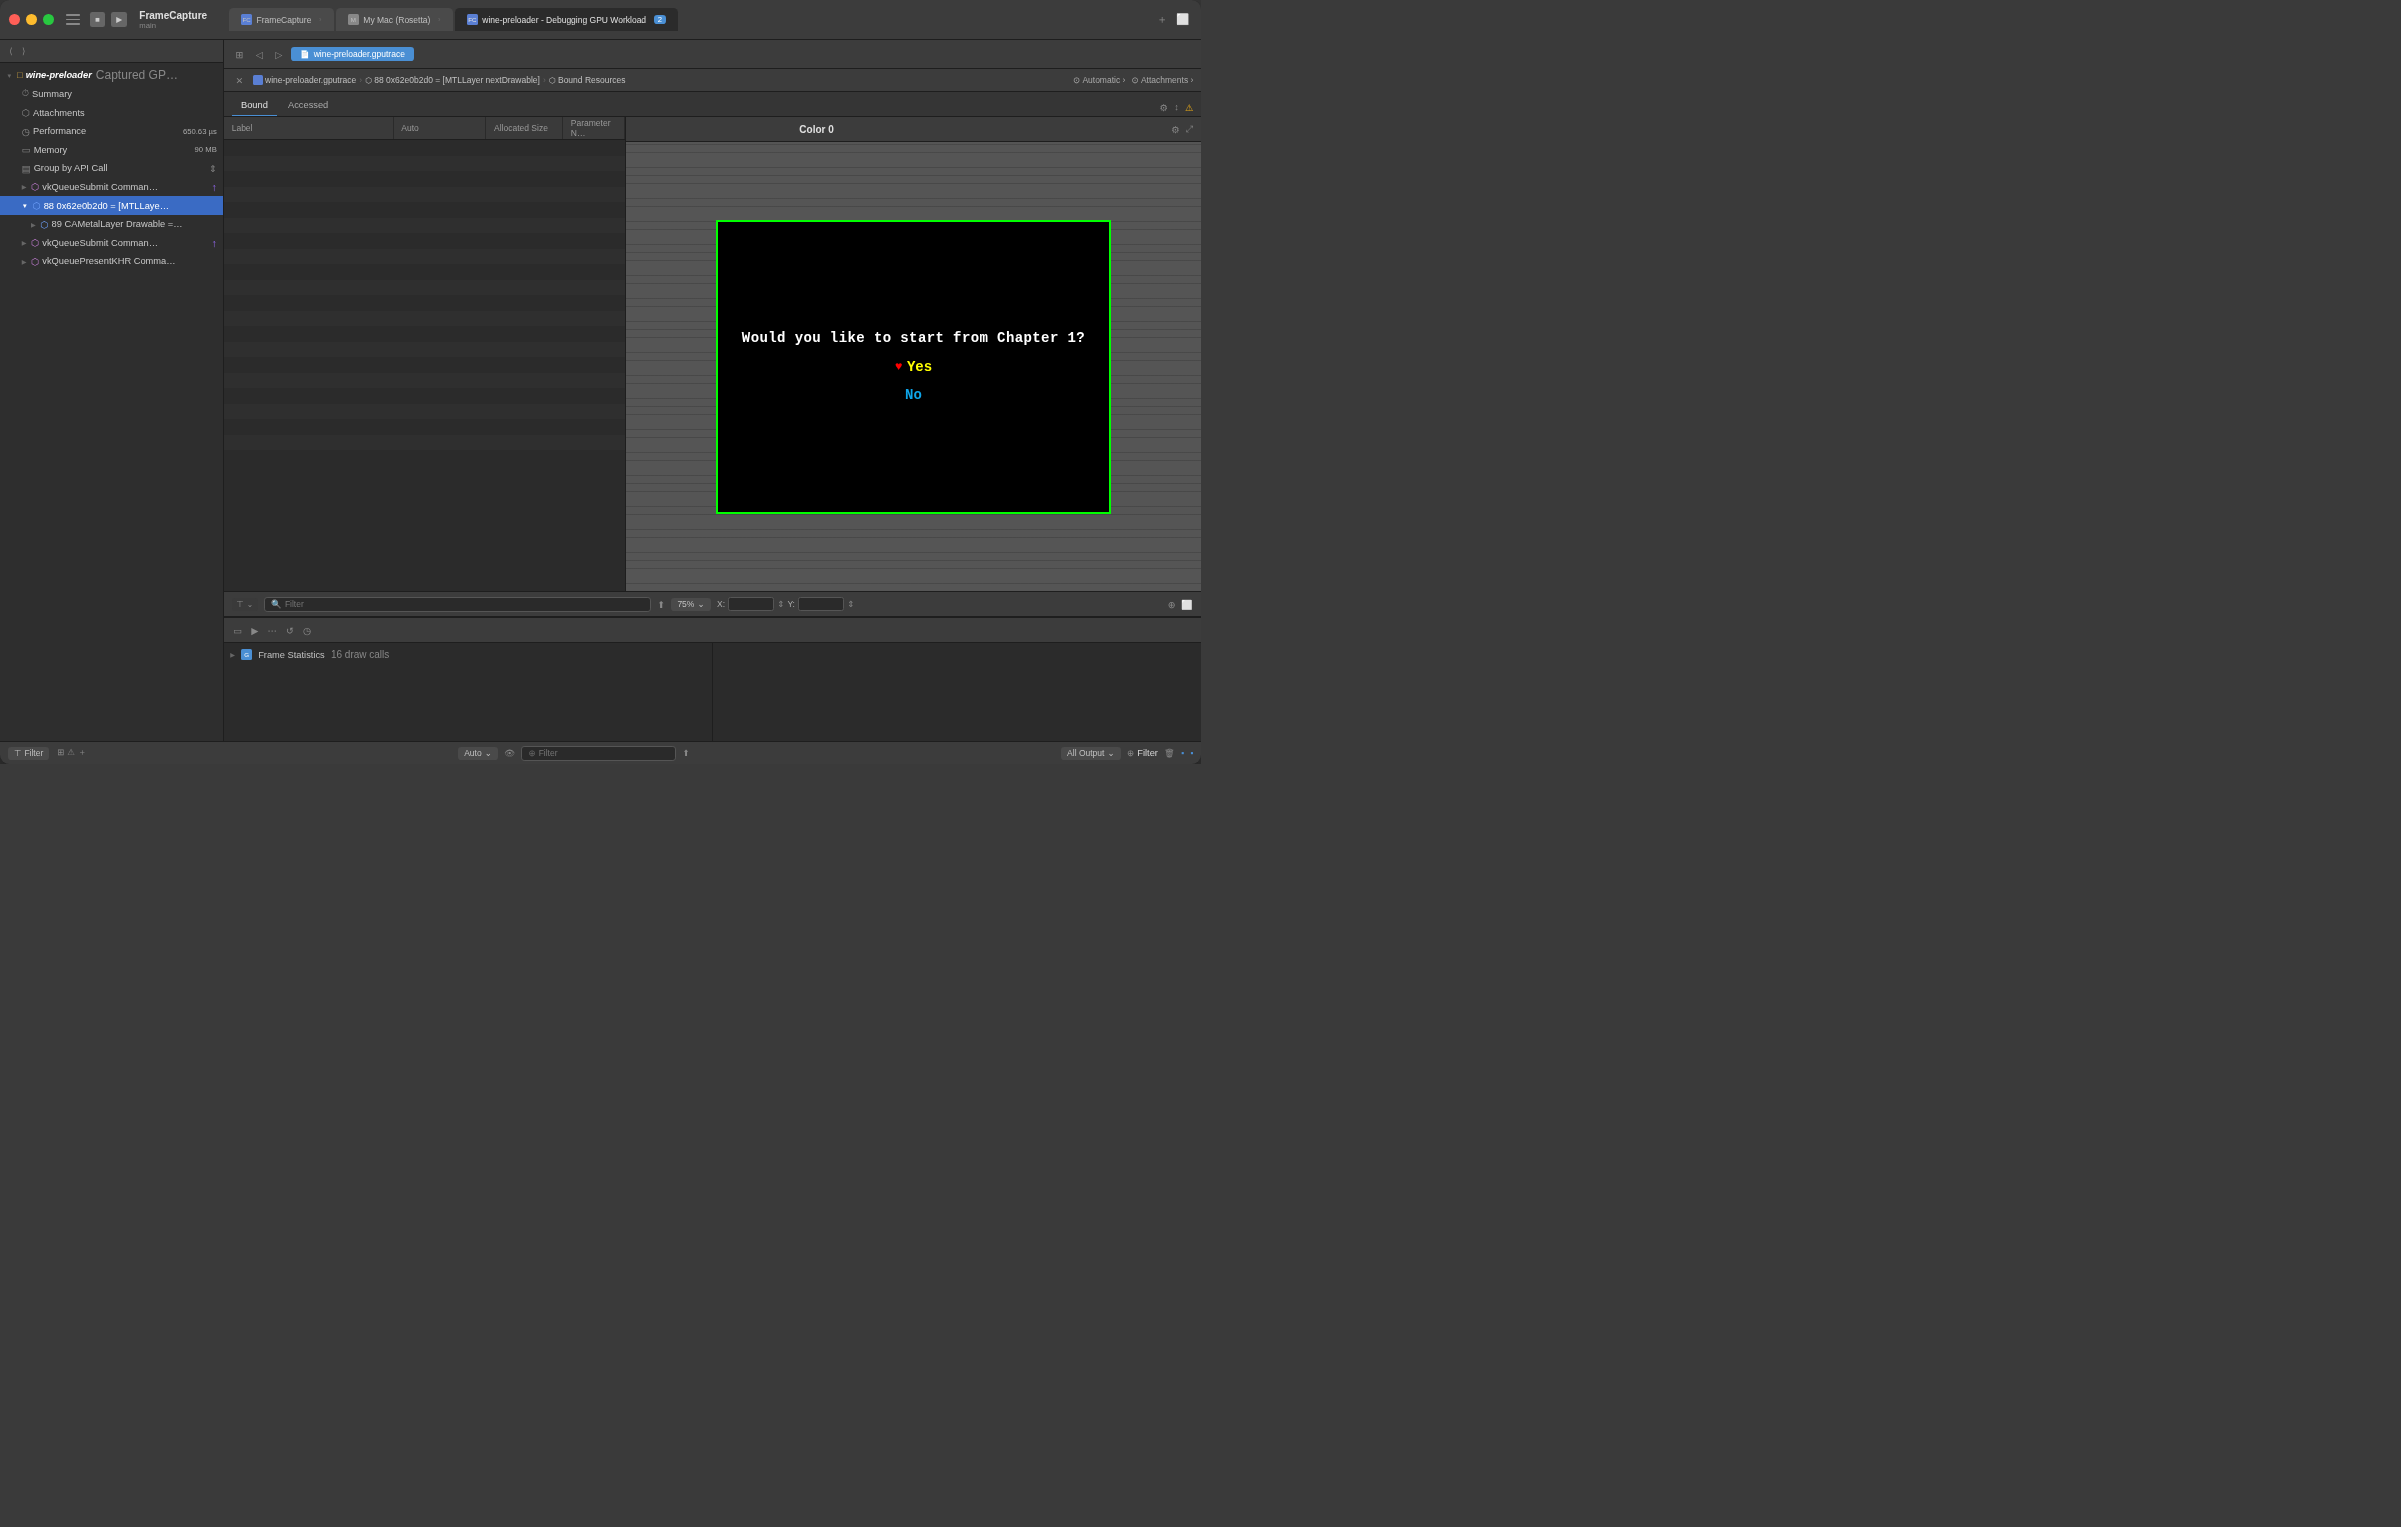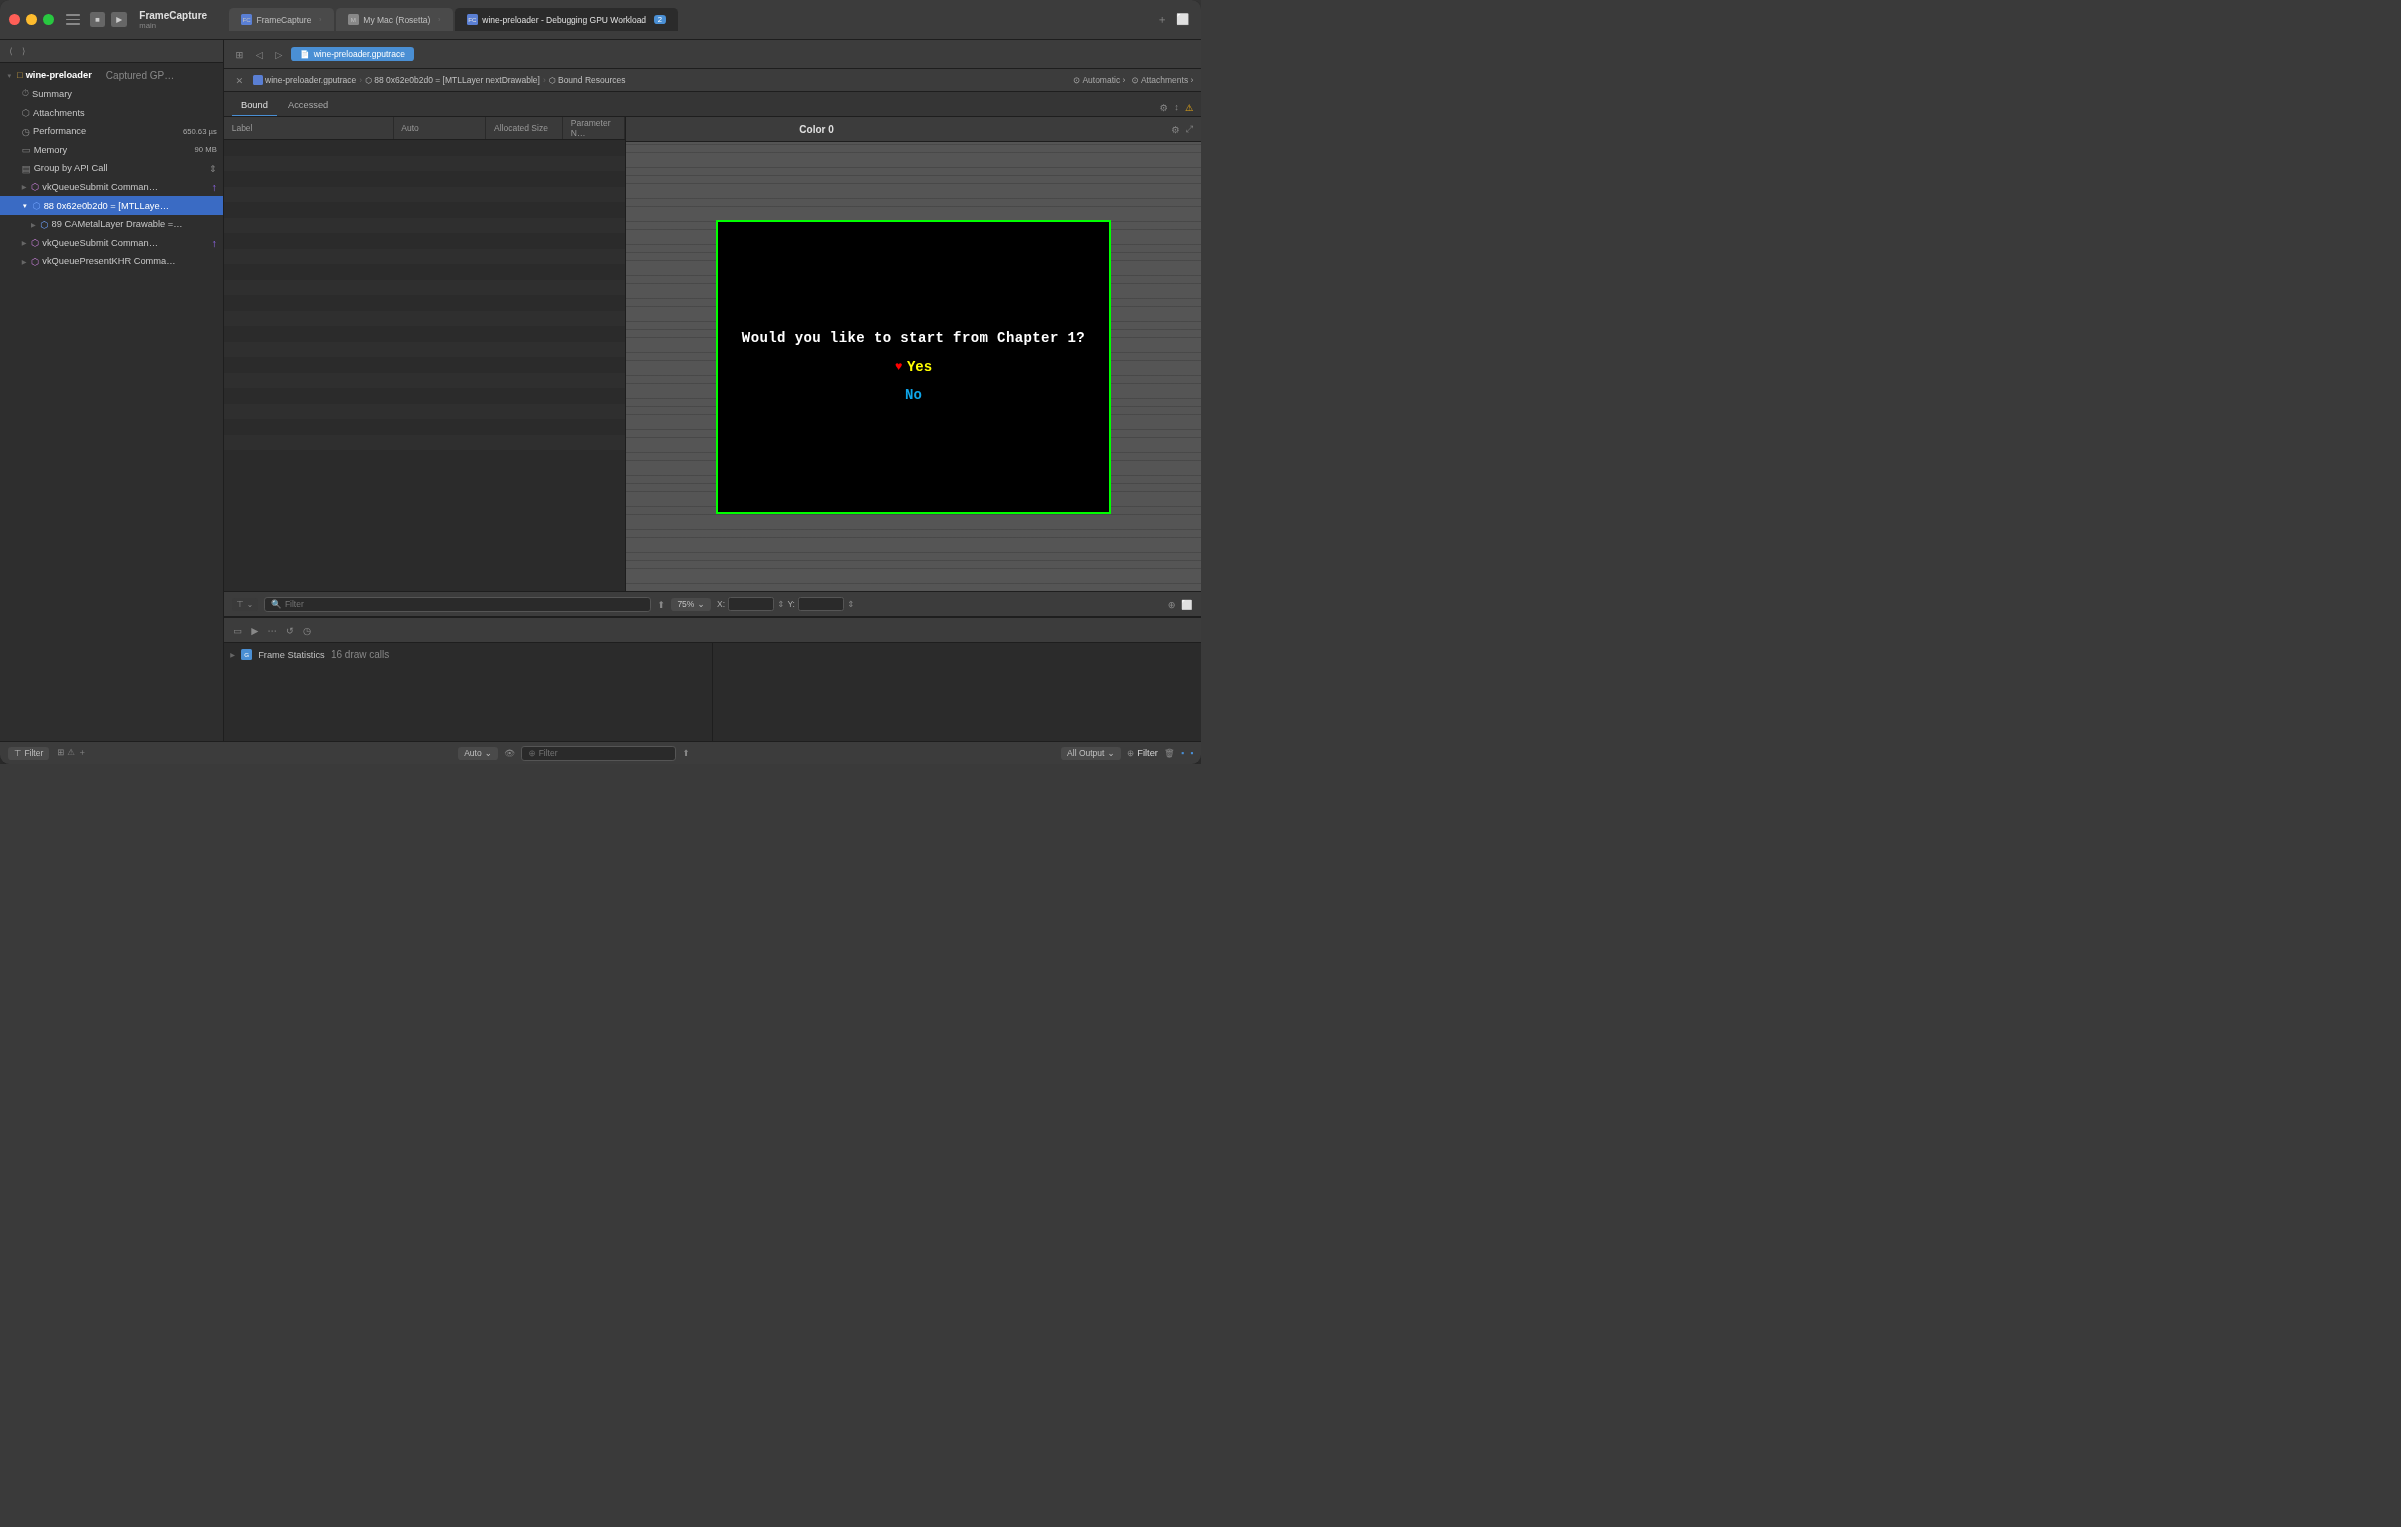--- a/index.html
+++ b/index.html
@@ -511,22 +511,22 @@
     <div class="sidebar">
       <div class="sidebar-header">
         <span class="sidebar-nav-btn">⟨</span>
         <span class="sidebar-nav-btn">⟩</span>
       </div>
       <div class="sidebar-content">
 
         <div class="sidebar-item">
           <span class="sidebar-expand">▼</span>
           <span class="folder-icon">□</span>
-          <span style="font-weight:600;color:#fff;">wine-preloader</span>
-          <span style="color:#888;font-size:10px;margin-left:11px;">Captured GP…</span>
+          <span style="font-weight:600;color:#fff;font-style:italic;">wine-preloader</span>
+          <span style="color:#888;font-size:12px;margin-left:1px;">Captured GP…</span>
         </div>
 
         <div class="sidebar-item indent1">
           <span class="sidebar-expand" style="visibility:hidden;">▶</span>
           <span style="color:#888;">⏱</span>
           <span>Summary</span>
         </div>
 
         <div class="sidebar-item indent1">
           <span class="sidebar-expand" style="visibility:hidden;">▶</span>

